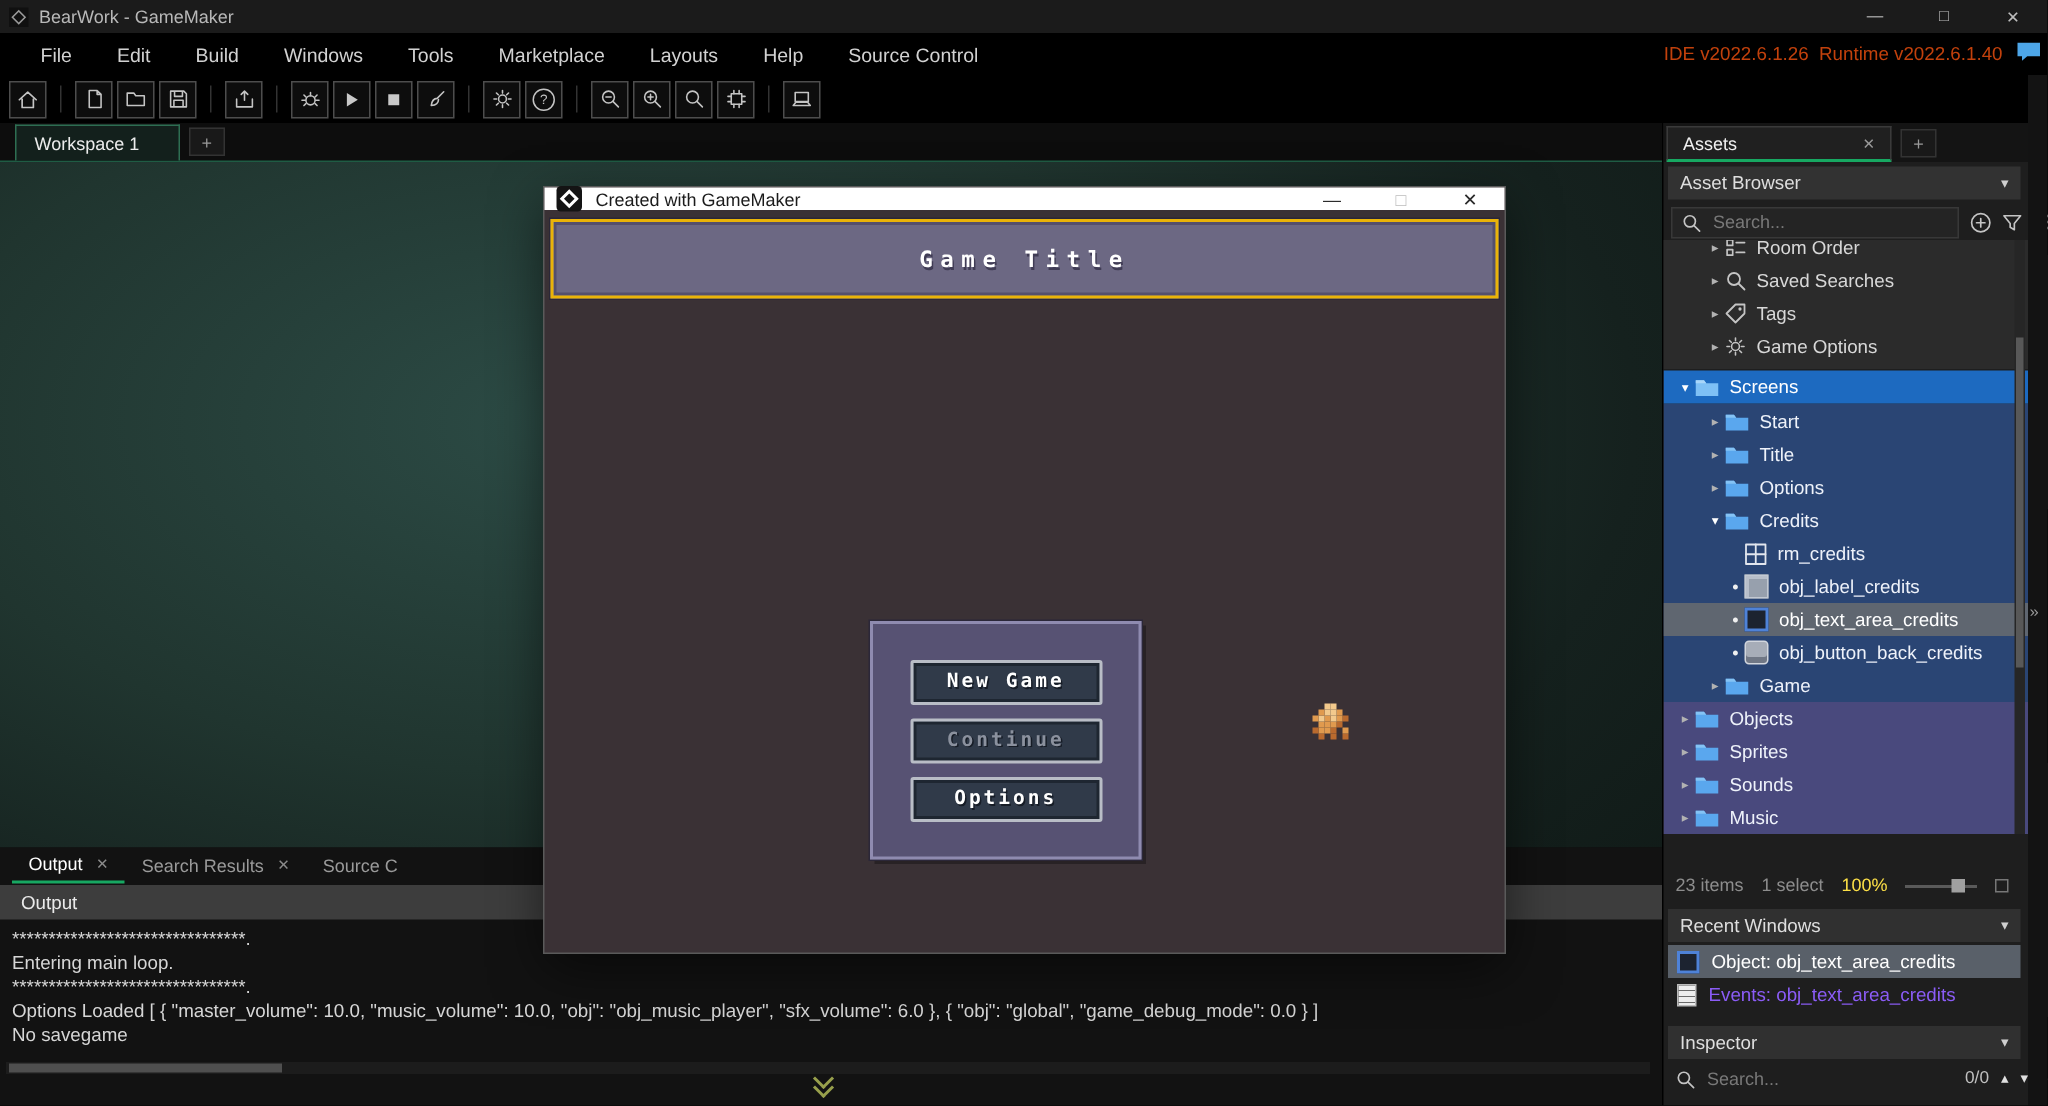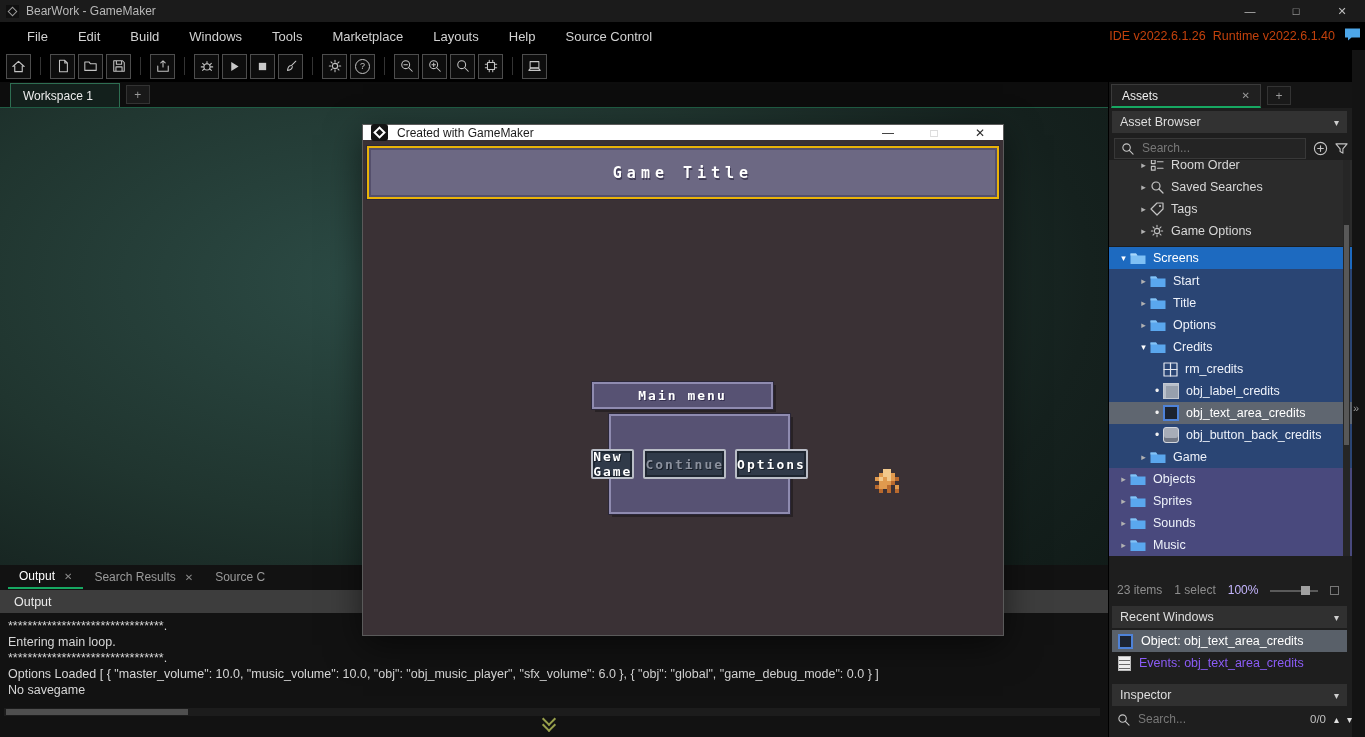--- a/index.html
+++ b/index.html
@@ -64,22 +64,22 @@
   .gw-ctl span{width:46px;display:flex;align-items:center;justify-content:center;font-size:12px;color:#2b2b2b}
   .gw-ctl .dis{color:#bdbdbd}
   .gw-content{position:relative;height:481px}
   .px{font-family:"DejaVu Sans Mono",monospace;font-weight:700}
   .gw-header{position:absolute;left:4px;right:4px;top:6px;height:53px;background:#6c6883;border:2px solid #eab308;
     box-shadow:inset 0 0 0 2px #544f6c,0 0 0 1px #2b2738;display:flex;align-items:center;justify-content:center;box-sizing:border-box}
   .gw-header .t{color:#fff;font-size:15px;letter-spacing:5px;text-shadow:1px 2px 0 #403c55}
   .gw-menu-title{position:absolute;left:229px;top:242px;width:181px;height:27px;background:#575273;border:2px solid #8f8bb0;
     box-shadow:0 0 0 1px #2b2738,3px 3px 0 rgba(0,0,0,.30);display:flex;align-items:center;justify-content:center;box-sizing:border-box}
   .gw-menu-title .t{color:#fff;font-size:13px;letter-spacing:2px;text-shadow:1px 1px 0 #353050}
-  .gw-menu-body{position:absolute;left:246px;top:274px;width:181px;height:100px;background:#575273;border:2px solid #8f8bb0;
-    box-shadow:0 0 0 1px #2b2738,3px 3px 0 rgba(0,0,0,.30);display:flex;flex-direction:row;align-items:center;justify-content:center;gap:9px;box-sizing:border-box}
+  .gw-menu-body{position:absolute;left:217px;top:274px;width:181px;height:159px;background:#575273;border:2px solid #8f8bb0;
+    box-shadow:0 0 0 1px #2b2738,3px 3px 0 rgba(0,0,0,.30);display:flex;flex-direction:column;align-items:center;justify-content:center;gap:9px;box-sizing:border-box}
   .gw-btn{width:128px;height:30px;background:#303a49;border:2px solid #b9bdc6;border-radius:2px;
     box-shadow:inset 0 0 0 2px #1e2631;display:flex;align-items:center;justify-content:center;
     color:#fff;font-size:13px;letter-spacing:2px;box-sizing:border-box;text-shadow:1px 1px 0 #161c26}
   .gw-btn.disabled{color:#8b919e}
   .sprite{position:absolute;left:508px;top:329px;width:36px;height:36px}
   .sprite .pxa{width:4px;height:4px;background:transparent;box-shadow:
     12px 0 0 #f2c98c,16px 0 0 #f2c98c,
     8px 4px 0 #e09a4e,12px 4px 0 #f2c98c,16px 4px 0 #f2c98c,20px 4px 0 #e09a4e,
     4px 8px 0 #e09a4e,8px 8px 0 #f2c98c,12px 8px 0 #e09a4e,16px 8px 0 #f2c98c,20px 8px 0 #e09a4e,24px 8px 0 #b96a2e,
     8px 12px 0 #e09a4e,12px 12px 0 #e09a4e,16px 12px 0 #e09a4e,20px 12px 0 #b96a2e,
@@ -117,21 +117,21 @@
   .bullet{flex:none;width:12px;text-align:center;color:#f0f0f0;font-size:12px}
   .thumb{width:16px;height:16px;flex:none;margin-right:7px;box-sizing:border-box}
   .thumb-label{background:#97a0ad;border:1px solid #c3c9d2;box-shadow:inset 2px 2px 0 #b8bfca}
   .thumb-text{background:#1c2330;border:2px solid #4e82d8}
   .thumb-button{background:#a7adb8;border:1px solid #d2d6dd;border-radius:3px;box-shadow:inset 0 -4px 0 #707785}
   .d0{padding-left:8px}.d1{padding-left:28px}.d2{padding-left:42px}.d2r{padding-left:54px}
   .vscroll{position:absolute;right:2px;top:0;width:7px;height:396px;background:#262626}
   .vscroll .thumb{position:absolute;left:1px;top:65px;width:5px;height:220px;background:#585858}
 
   .rp-status{position:absolute;left:8px;right:6px;top:498px;height:20px;display:flex;align-items:center;gap:12px;color:#8d8d8d;font-size:12px}
-  .rp-status .zoom{color:#c4b5fd}
+  .rp-status .zoom{color:#fde047}
   .zslider{position:relative;width:48px;height:9px;flex:none}
   .zslider .track{position:absolute;left:0;top:4px;width:48px;height:2px;background:#5a5a5a}
   .zslider .knob{position:absolute;right:8px;top:0;width:9px;height:9px;background:#a0a0a0}
   .zbox{width:9px;height:9px;border:1px solid #777;flex:none;box-sizing:border-box}
 
   .rp-subhead{position:absolute;left:3px;right:5px;height:22px;background:#303030;display:flex;align-items:center;padding:0 8px;color:#dedede;font-size:12.5px;box-sizing:border-box}
   .rp-subhead .ar{margin-left:auto;color:#cfcfcf;font-size:10px}
   .rw-row{position:absolute;left:3px;right:5px;height:22px;display:flex;align-items:center;gap:8px;padding:0 6px;font-size:12.5px;color:#8b5cf6;box-sizing:border-box}
   .rw-row.sel{background:#596069;color:#fff}
   .rw-obj{width:15px;height:15px;background:#1c2330;border:2px solid #4e82d8;box-sizing:border-box;flex:none}
@@ -323,23 +323,20 @@
     <span class="t">Created with GameMaker</span>
     <div class="gw-ctl">
       <span>—</span>
       <span class="dis">□</span>
       <span>✕</span>
     </div>
   </div>
   <div class="gw-content">
     <div class="gw-header">
       <span class="t px">Game Title</span>
-    </div>
-    <div class="gw-menu-title">
-      <span class="t px">Main menu</span>
     </div>
     <div class="gw-menu-body">
       <div class="gw-btn px">New Game</div>
       <div class="gw-btn px disabled">Continue</div>
       <div class="gw-btn px">Options</div>
     </div>
     <div class="sprite">
         <div class="pxa"></div>
       </div>
   </div>

